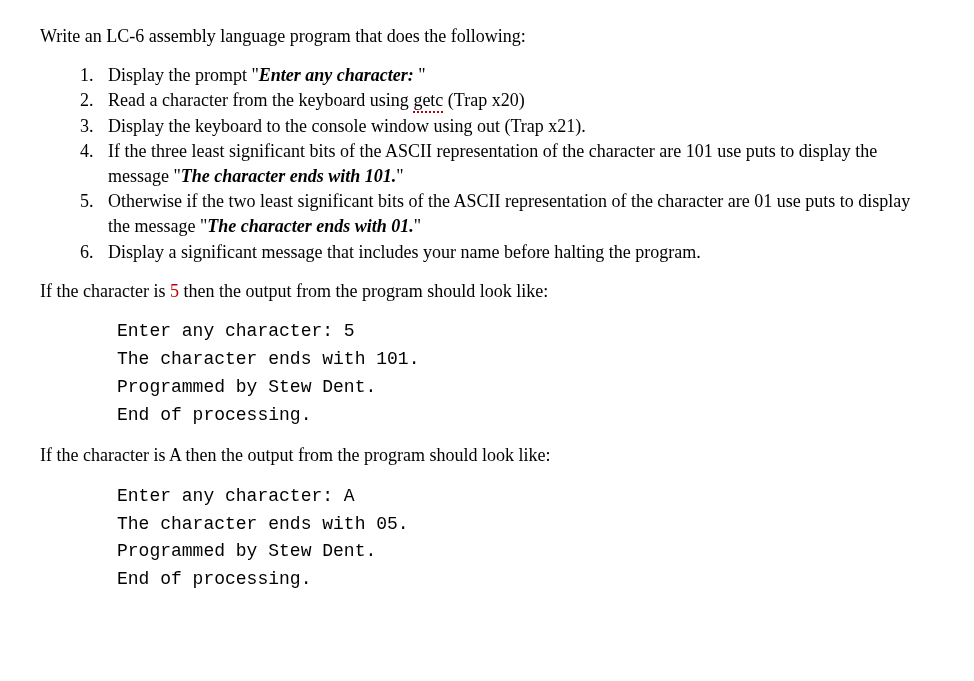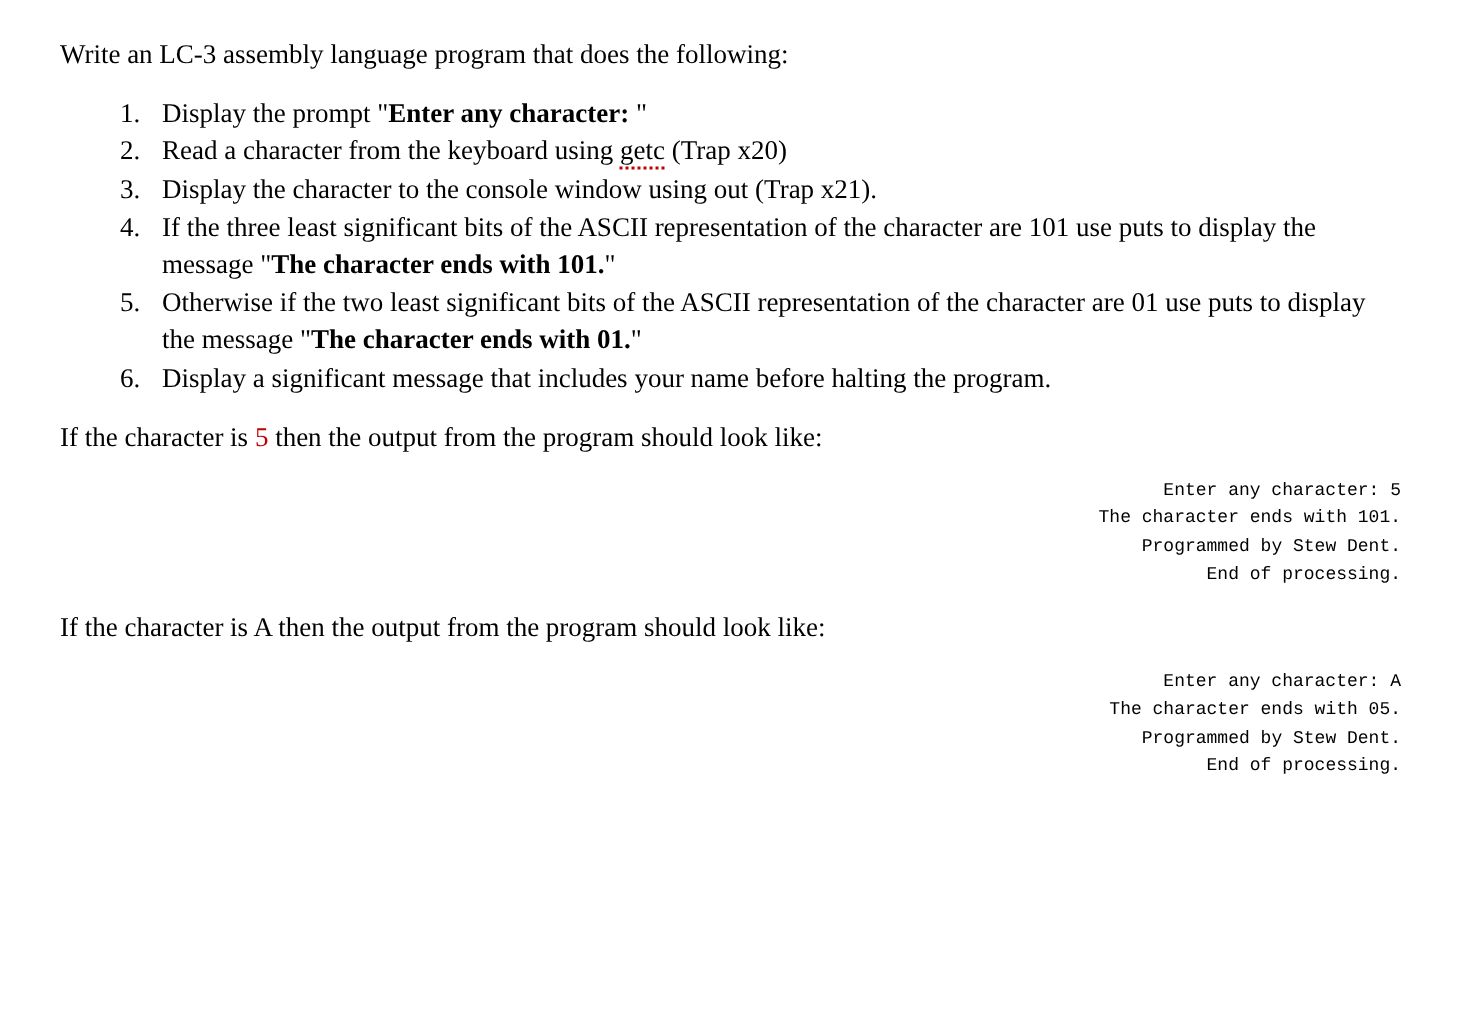--- a/index.html
+++ b/index.html
@@ -23,54 +23,54 @@
   ol.requirements {
     margin: 0 0 14px 0;
     padding-left: 58px;
   }
   ol.requirements li {
     padding-left: 10px;
     margin: 0;
   }
   .bi {
     font-weight: bold;
+    font-style: italic;
   }
   .squiggle {
     border-bottom: 2px dotted #c00000;
     padding-bottom: 1px;
     font-family: Liberation Serif, serif;
   }
   .red {
     color: #c00000;
   }
   .para {
     margin: 14px 0 14px 0;
   }
   .code-block {
     font-family: Consolas, 'Courier New', monospace;
-    font-size: 12px;
+    font-size: 18px;
     white-space: pre;
     margin: 6px 0 6px 77px;
     line-height: 1.55;
-    text-align: right;
   }
 </style>
 </head>
 <body>
 
-<div class="intro">Write an LC-3 assembly language program that does the following:</div>
+<div class="intro">Write an LC-6 assembly language program that does the following:</div>
 
 <ol class="requirements">
   <li>
     <span>Display the prompt "</span><span class="bi">Enter any character:</span><span> "</span>
   </li>
   <li>
     <span>Read a character from the keyboard using </span><span class="squiggle">getc</span><span> (Trap x20)</span>
   </li>
-  <li>Display the character to the console window using out (Trap x21).</li>
+  <li>Display the keyboard to the console window using out (Trap x21).</li>
   <li>
     <span>If the three least significant bits of the ASCII representation of the character are 101 use puts to display the message "</span><span class="bi">The character ends with 101.</span><span>"</span>
   </li>
   <li>
     <span>Otherwise if the two least significant bits of the ASCII representation of the character are 01 use puts to display the message "</span><span class="bi">The character ends with 01.</span><span>"</span>
   </li>
   <li>Display a significant message that includes your name before halting the program.</li>
 </ol>
 
 <div class="para">

